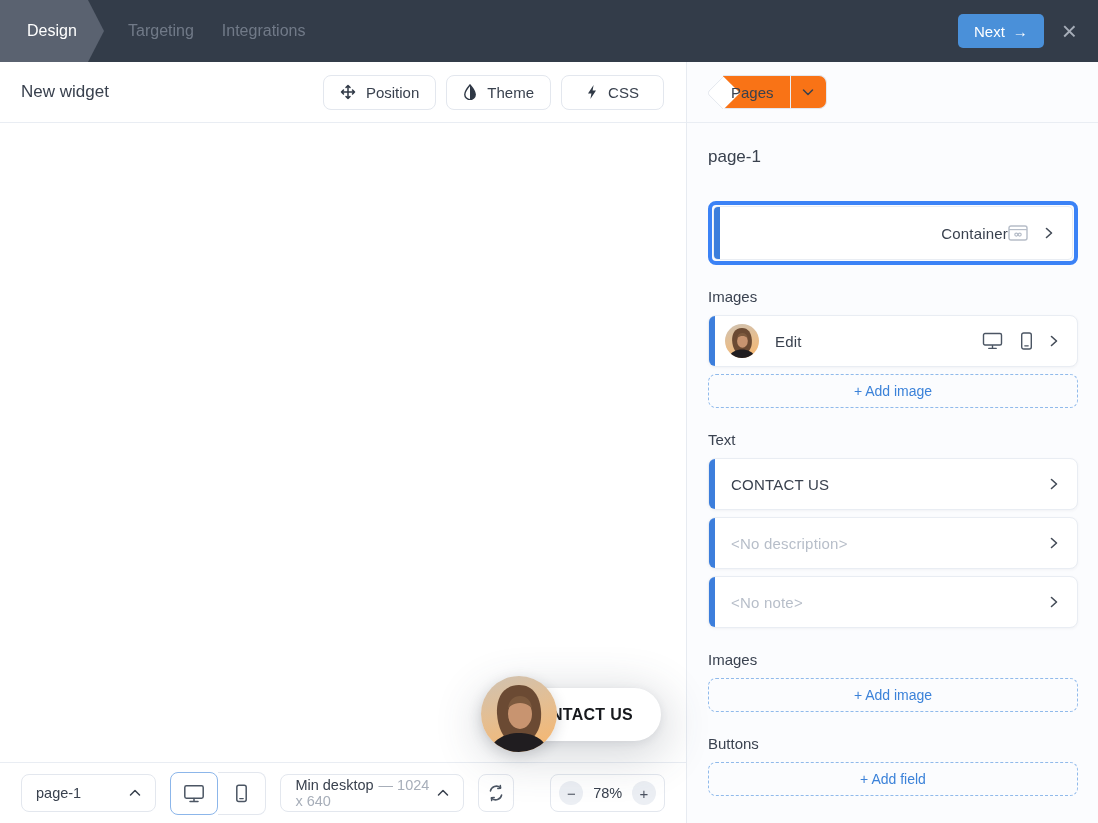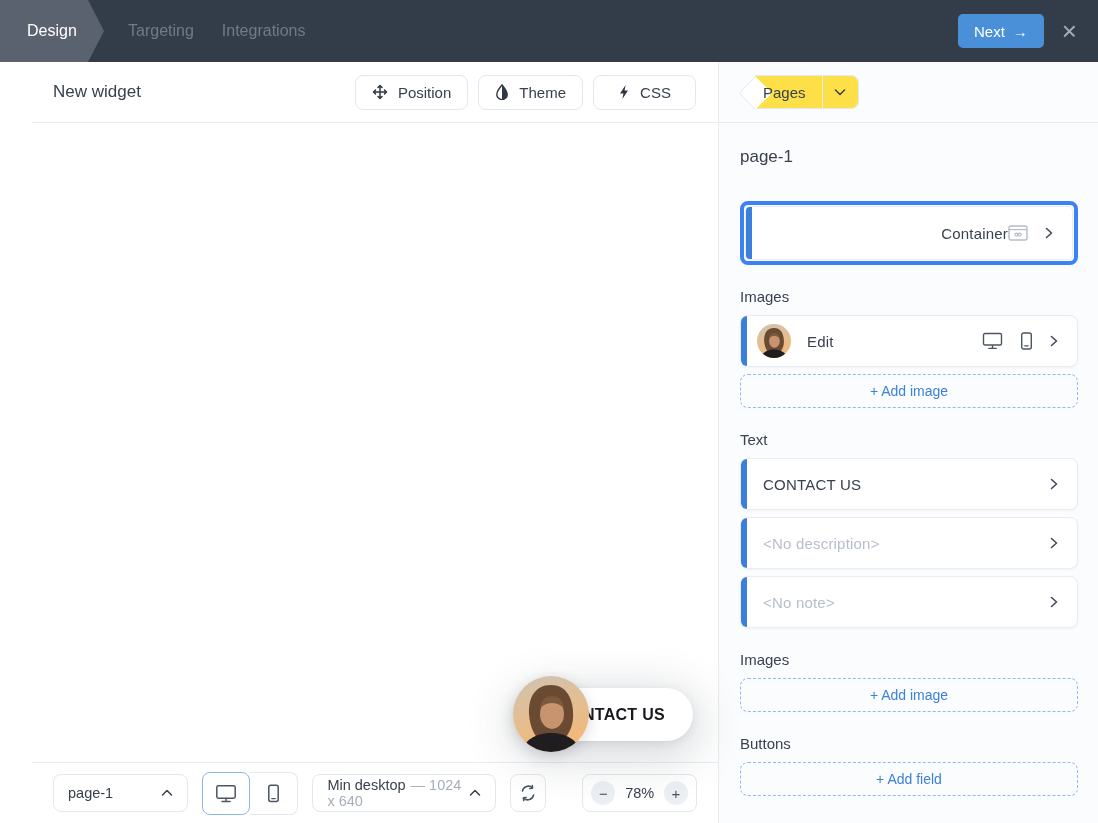--- a/index.html
+++ b/index.html
@@ -13,33 +13,33 @@
     display:flex; align-items:center; padding-left:27px;
     clip-path:polygon(0 0, calc(100% - 16px) 0, 100% 50%, calc(100% - 16px) 100%, 0 100%); }
   .tab { color:#717A88; font-size:16px; margin-left:24px; cursor:default; }
   .tab.second { margin-left:28px; }
   .top-spacer { flex:1; }
   .next-btn { background:#4A90D9; color:#fff; font-size:15px; border:none; border-radius:5px;
     height:34px; padding:16px 16px; display:flex; align-items:center; gap:8px; cursor:pointer; }
   .close-x { color:#A6ADB8; font-size:26px; font-weight:300; margin:0 21px 0 18px; line-height:1; cursor:pointer; }
 
   
-  .main { flex:1; display:flex; min-height:0;padding-left:32px; }
+  .main { flex:1; display:flex; min-height:0; }
   .left { width:686px; flex:none; display:flex; flex-direction:column; background:#fff; }
   .right { flex:1; display:flex; flex-direction:column; background:#FBFCFE; border-left:1px solid #E7EBF1; }
 
   
   .toolbar-left { height:61px; flex:none; border-bottom:1px solid #E9EDF3; display:flex; align-items:center; padding:0 22px 0 21px; }
   .widget-name { font-size:17px; color:#39414E; }
   .tl-spacer { flex:1; }
   .tbtn { height:35px; min-width:103px; padding:0 16px; margin-left:10px; display:flex; align-items:center; justify-content:center;
     gap:10px; border:1px solid #E3E7EE; border-radius:8px; background:#fff; font-size:15px; color:#39414E; cursor:pointer; }
   .toolbar-right { height:61px; flex:none; border-bottom:1px solid #E9EDF3; display:flex; align-items:center; padding-left:36px; }
   .pages-btn { position:relative; height:34px; border:1px solid #E3E7EE; border-left:none; border-radius:0 8px 8px 0;
-    display:flex; align-items:center; background:#fde047; cursor:pointer; }
+    display:flex; align-items:center; background:#f97316; cursor:pointer; }
   .pages-point { position:absolute; left:-12px; top:5px; width:24px; height:24px; background:#fff;
     border-left:1px solid #E3E7EE; border-bottom:1px solid #E3E7EE; transform:rotate(45deg); border-bottom-left-radius:5px; }
   .pages-label { font-size:15px; color:#39414E; padding:0 16px 0 8px; position:relative; }
   .pages-caret { width:36px; height:34px; border-left:1px solid #E9EDF3; display:flex; align-items:center; justify-content:center; }
 
   
   .canvas { flex:1; position:relative; background:#fff; min-height:0; }
   .preview { position:absolute; right:21px; bottom:21px; width:180px; height:53px; }
   .preview-pill { position:absolute; left:0; top:0; width:176px; height:53px; background:#fff; border-radius:27px;
     box-shadow:0 10px 45px 8px rgba(60,70,85,0.20), 0 2px 8px rgba(60,70,85,0.10);

